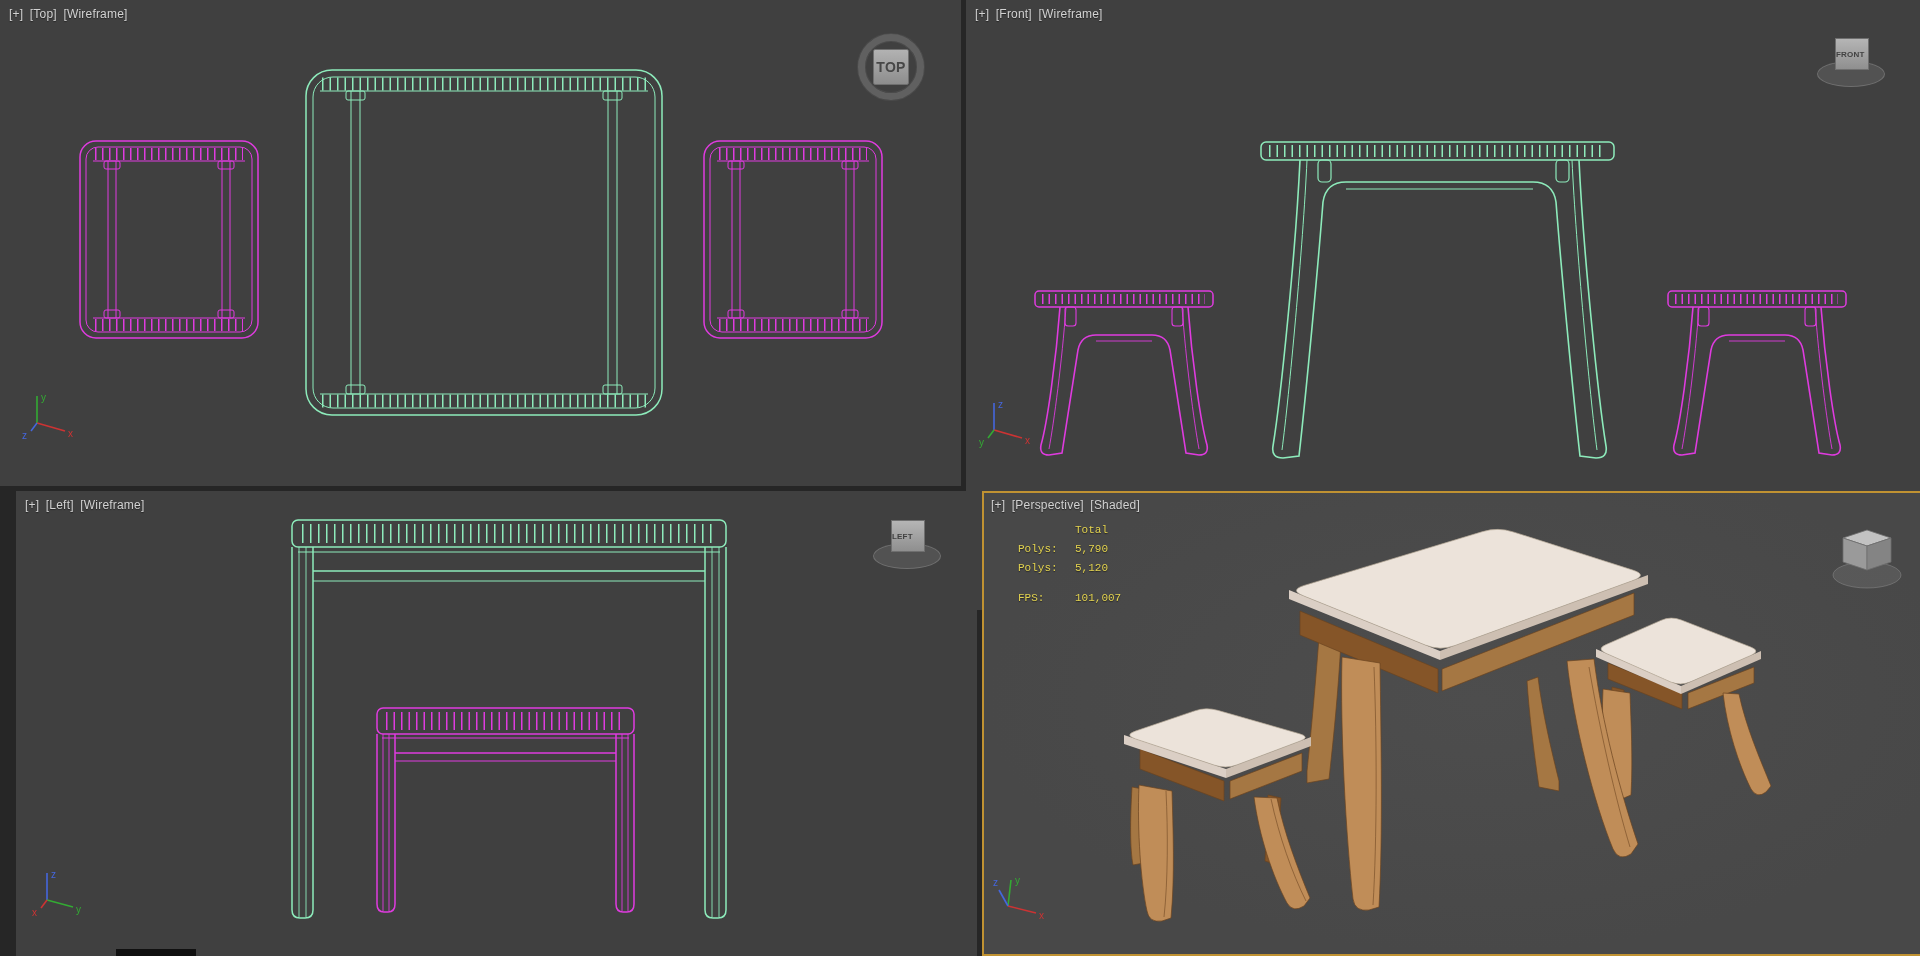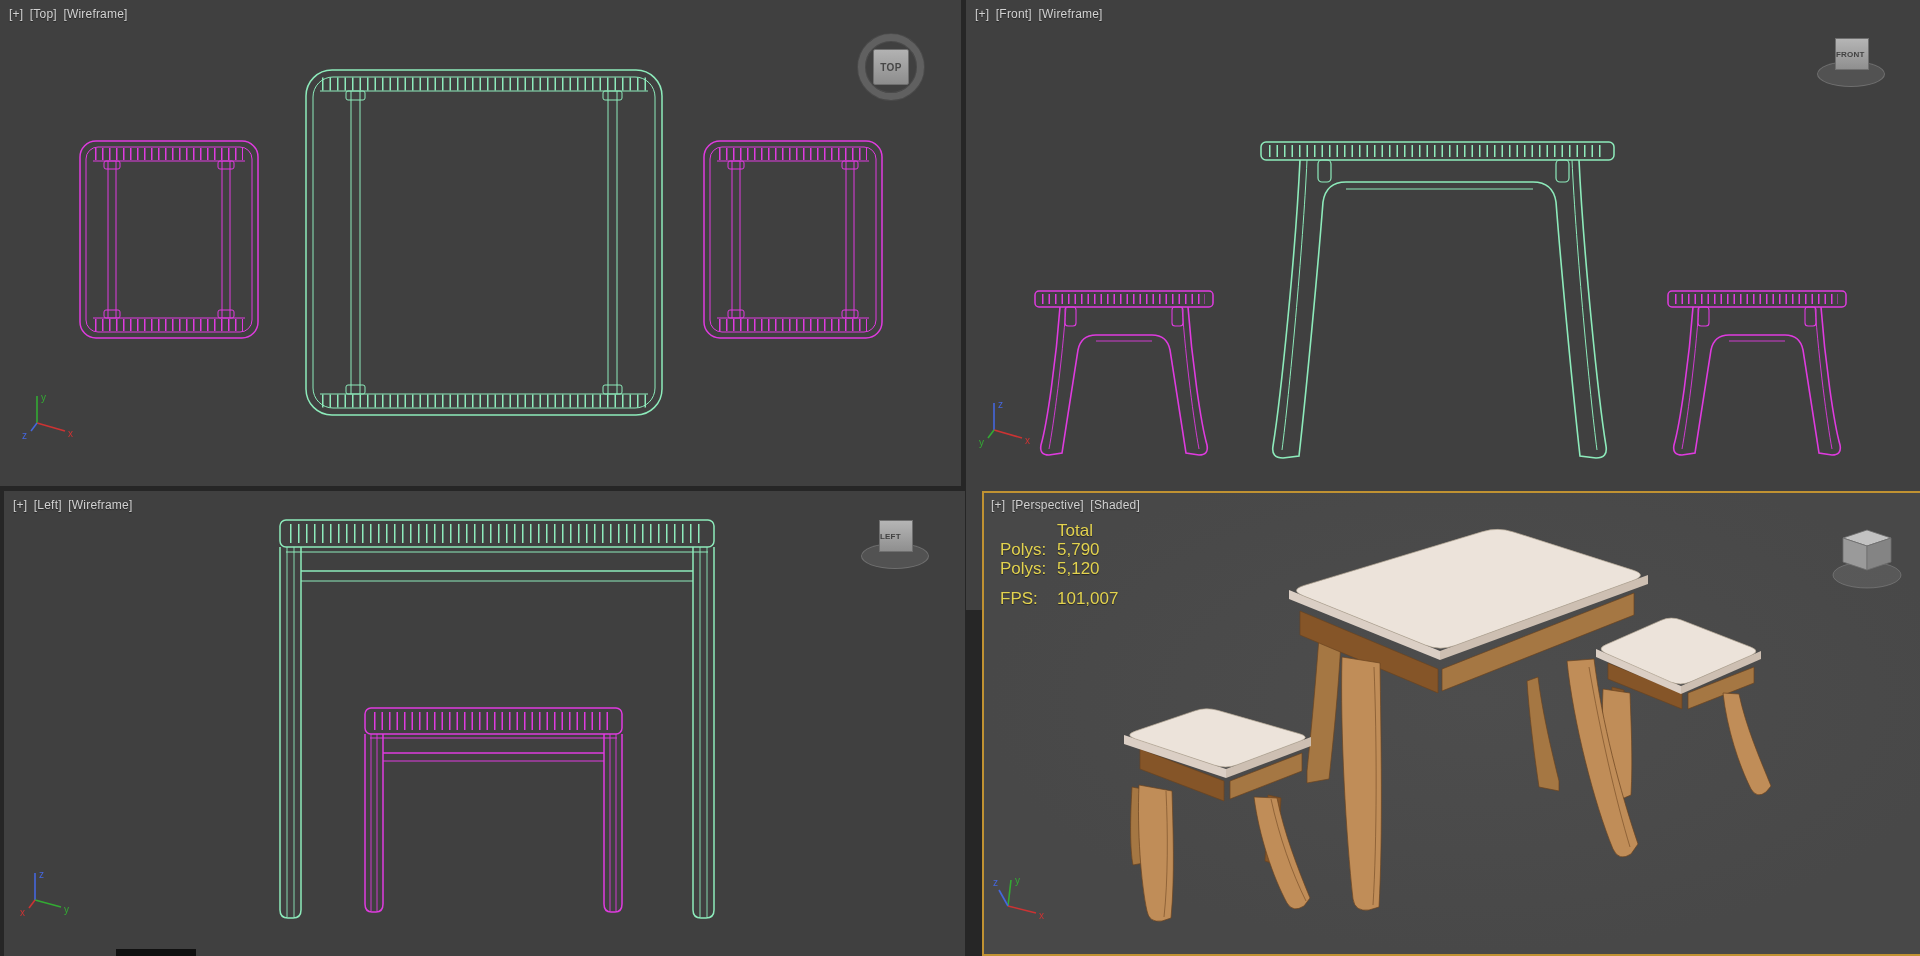--- a/index.html
+++ b/index.html
@@ -33,40 +33,40 @@
   
   .f-wood-l{fill:var(--c-wood-light,#c08d58);stroke:var(--c-wood-edge,#6a431f);stroke-width:.7;}
   .f-wood-m{fill:var(--c-wood-mid,#a57743);stroke:var(--c-wood-edge,#6a431f);stroke-width:.7;}
   .f-wood-d{fill:var(--c-wood-dark,#855528);stroke:var(--c-wood-edge,#6a431f);stroke-width:.7;}
   .f-cream{fill:var(--c-cream,#ece3da);stroke:var(--c-cream-edge,#b5a795);stroke-width:.7;}
   .f-cream-s{fill:var(--c-cream-shade,#dbcfc5);stroke:none;}
   .f-cream-d{fill:var(--c-cream-dark,#cdbfb2);stroke:none;}
   .ln-wood{stroke:var(--c-wood-edge,#6a431f);fill:none;stroke-width:.8;opacity:.7;}
   
   .stats{
-    position:absolute;left:18px;top:30px;z-index:5;
-    font-size:17px;color:var(--c-stats-text,#e3d34f);
-    text-shadow:0 1px 1px rgba(0,0,0,.5);cursor:default;
+    position:absolute;left:36px;top:30px;z-index:5;
+    font-size:11px;color:var(--c-stats-text,#e3d34f);
+    text-shadow:0 1px 1px rgba(0,0,0,.5);cursor:default;font-family:Liberation Mono, monospace;
   }
   .stats-row{display:flex;height:19px;line-height:19px;}
   .stats-label{width:57px;}
   .stats-gap{height:11px;}
   
   .viewcube{position:absolute;z-index:5;}
   .vc-circle{width:66px;height:66px;}
   .vc-ring{
     position:absolute;inset:0;border-radius:50%;
     border:7px solid rgba(150,150,150,.38);
     box-shadow:0 0 0 1px rgba(90,90,90,.4), inset 0 0 0 1px rgba(90,90,90,.4);
   }
   .vc-face{
     position:absolute;inset:15px;background:linear-gradient(#b2b2b2,#8d8d8d);
     border:1px solid #6f6f6f;border-radius:2px;
     display:flex;align-items:center;justify-content:center;
-    font-size:10px;font-weight:bold;color:#474747;letter-spacing:.3px;
+    font-size:14px;font-weight:bold;color:#474747;letter-spacing:.3px;
   }
   .vc-flat{width:70px;height:58px;}
   .vc-ellipse{
     position:absolute;left:1px;right:1px;top:28px;height:24px;border-radius:50%;
     background:rgba(145,145,145,.22);border:1px solid rgba(165,165,165,.35);
   }
   .vc-sq{
     position:absolute;left:19px;top:5px;width:32px;height:30px;
     background:linear-gradient(#b5b5b5,#8f8f8f);border:1px solid #6f6f6f;
     display:flex;align-items:center;justify-content:flex-start;
@@ -189,21 +189,21 @@
     <svg class="tripod" style="left:12px;top:394px" width="60" height="54">
       <line class="ax-z" x1="16" y1="36" x2="16" y2="9"></line>
       <text class="axt axt-z" x="20" y="14">z</text>
       <line class="ax-x" x1="16" y1="36" x2="44" y2="44"></line>
       <text class="axt axt-x" x="47" y="50">x</text>
       <line class="ax-y" x1="16" y1="36" x2="10" y2="44"></line>
       <text class="axt axt-y" x="1" y="52">y</text>
     </svg>
   </div>
 
-  <div class="viewport" style="left:4px;top:491px;width:961px;height:465px">
+  <div class="viewport" style="left:16px;top:491px;width:961px;height:465px">
     <svg class="scene" viewBox="0 0 961 465">
       <g class="sk-mint" fill="none" stroke-width="1.5">
         <rect x="276" y="29" width="434" height="27" rx="6"></rect>
         <line x1="286" y1="42.5" x2="700" y2="42.5" stroke-width="19" stroke-dasharray="1.5 6.5"></line>
         <line x1="282" y1="61" x2="704" y2="61" stroke-width="1"></line>
         <line x1="297" y1="80" x2="689" y2="80"></line>
         <line x1="297" y1="90" x2="689" y2="90" stroke-width="1"></line>
         <path d="M 276,56 L 276,419 Q 276,427 284,427 L 289,427 Q 297,427 297,419 L 297,56"></path>
         <line x1="283" y1="56" x2="283" y2="426" stroke-width="0.9"></line>
         <line x1="290" y1="56" x2="290" y2="426" stroke-width="0.9"></line>

